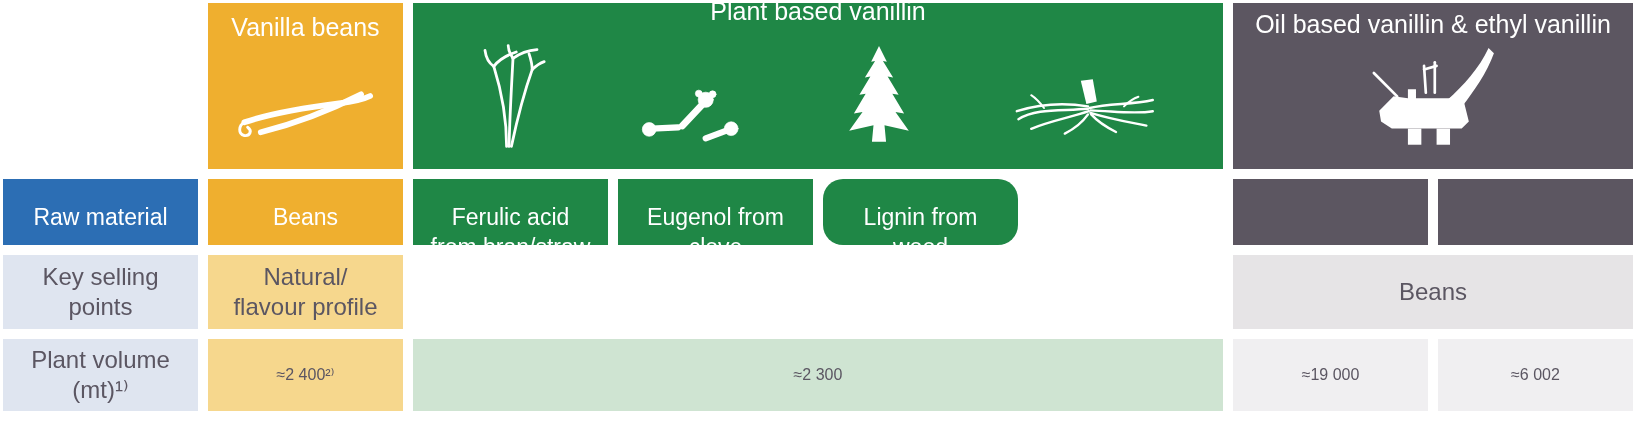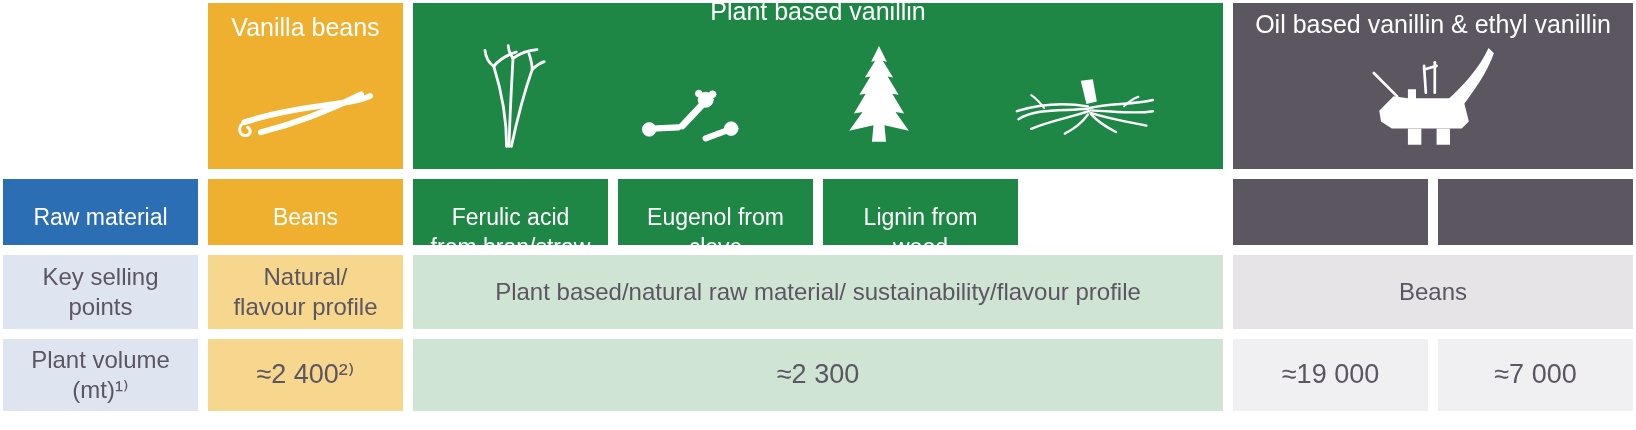--- a/index.html
+++ b/index.html
@@ -13,21 +13,21 @@
     grid-template-columns:repeat(8,1fr);
     grid-template-rows:166px 66px 74px 72px;
     column-gap:10px;row-gap:10px;
     width:100%;height:380px;
   }
   .cell{display:flex;align-items:center;justify-content:center;text-align:center;
         white-space:pre-line;box-sizing:border-box;}
   .top{align-items:flex-start;padding-top:24px;}
   
   .col1{grid-column:1;} .col2{grid-column:2;} .col3{grid-column:3;}
-  .col4{grid-column:4;} .col5{grid-column:5;} .col6{grid-column:6;}
+  .col4{grid-column:4;} .col5{grid-column:5;border-radius:20px;} .col6{grid-column:6;}
   .col7{grid-column:7;} .col8{grid-column:8;}
   .span-plant{grid-column:3/7;} .span-oil{grid-column:7/9;}
   .r1{grid-row:1;} .r2{grid-row:2;} .r3{grid-row:3;} .r4{grid-row:4;}
   
   .c-yellow{background:var(--yellow,#EFAF2F);color:#fff;}
   .c-green{background:var(--green,#1F8746);color:#fff;}
   .c-dark{background:var(--gray_dark,#5C5661);color:#fff;}
   .c-blue{background:var(--blue,#2C6EB4);color:#fff;}
   .c-lblue{background:var(--blue_light,#DFE5F0);color:var(--text_dark,#5B5662);}
   .c-lyellow{background:var(--yellow_light,#F6D78D);color:var(--text_dark,#5B5662);}
@@ -36,21 +36,21 @@
   .c-lgray2{background:var(--gray_lighter,#F0EFF1);color:var(--text_dark,#5B5662);}
   
   .hdr{display:flex;flex-direction:column;align-items:center;box-sizing:border-box;}
   .hdr-title{font-size:25px;padding-top:9px;line-height:1.2;}
   .icon-zone{flex:1;width:100%;display:flex;align-items:flex-end;justify-content:center;
              padding-bottom:22px;box-sizing:border-box;}
   .icon-row{flex:1;width:100%;display:flex;align-items:flex-end;justify-content:space-around;
             padding:0 14px 20px 14px;box-sizing:border-box;}
   .txt-2{font-size:23px;line-height:1.3;}
   .lbl{font-size:24px;line-height:1.25;}
-  .val{font-size:27px;line-height:1.25;}
+  .val{font-size:16px;line-height:1.25;}
   svg{display:block;}
 </style>
 </head>
 <body>
 
 <div class="board">
   <div class="grid">
 
     <div class="cell hdr c-yellow col2 r1">
       <div class="hdr-title">Vanilla beans</div>
@@ -150,24 +150,23 @@
 clove</div>
     <div class="cell top c-green col5 r2 txt-2">Lignin from
 wood</div>
     <div class="cell c-dark col7 r2 txt-2"></div>
     <div class="cell c-dark col8 r2 txt-2"></div>
 
     <div class="cell c-lblue col1 r3 lbl">Key selling
 points</div>
     <div class="cell c-lyellow col2 r3 lbl">Natural/
 flavour profile</div>
-    <div class="cell c-lgreen span-plant r3 lbl">Plant based/natural raw material/ sustainability/flavour profile</div>
     <div class="cell c-lgray span-oil r3 lbl">Beans</div>
 
     <div class="cell c-lblue col1 r4 lbl">Plant volume
 (mt)¹⁾</div>
     <div class="cell c-lyellow col2 r4 val">≈2 400²⁾</div>
     <div class="cell c-lgreen span-plant r4 val">≈2 300</div>
     <div class="cell c-lgray2 col7 r4 val">≈19 000</div>
-    <div class="cell c-lgray2 col8 r4 val">≈7 000</div>
+    <div class="cell c-lgray2 col8 r4 val">≈6 002</div>
 
   </div>
 </div>
 
 </body></html>

